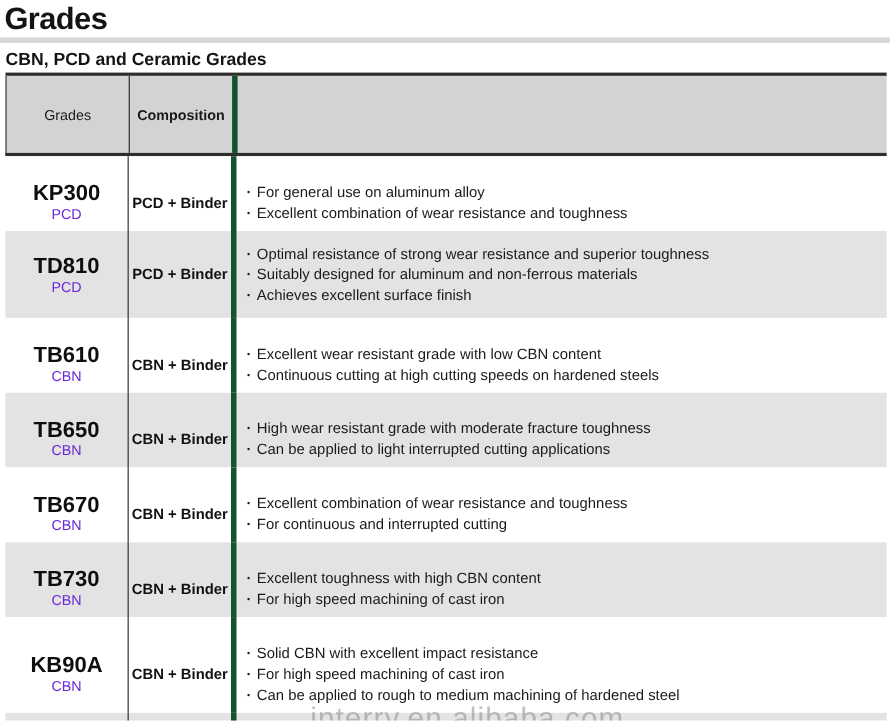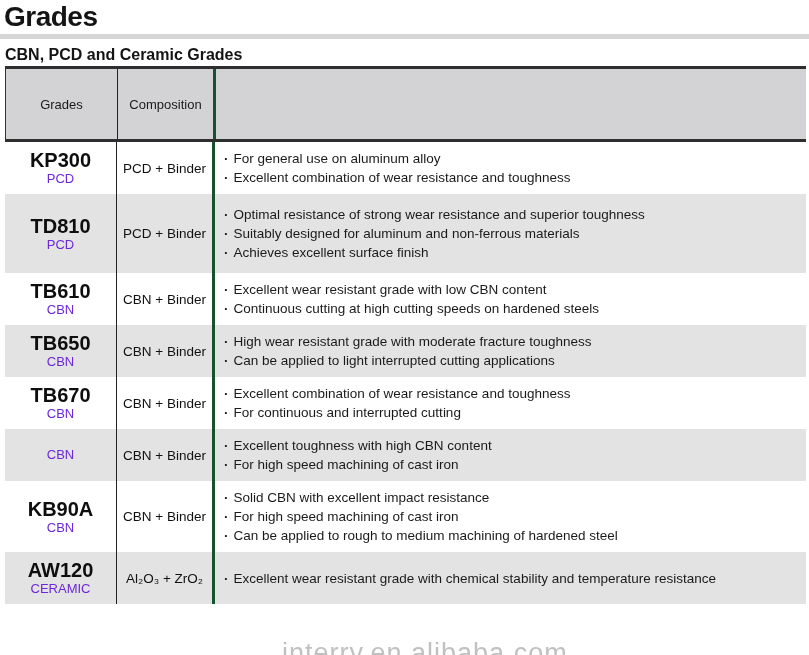--- a/index.html
+++ b/index.html
@@ -47,41 +47,41 @@
     border-top: 3px solid #2e2e2e;
   }
   .tr { display: flex; align-items: stretch; }
   .td {
     box-sizing: border-box;
     display: flex;
     flex-direction: column;
     justify-content: center;
   }
   .col-grade { width: 112px; border-right: 1px solid #222; text-align: center; }
-  .col-comp  { width: 98px;  border-right: 3px solid #14532d; text-align: center; font-size: 13.5px; }
+  .col-comp  { width: 98px;  border-right: 5px solid #14532d; text-align: center; font-size: 13.5px; font-weight: bold; }
   .col-chars { flex: 1; padding: 8px 6px 8px 6px; }
 
   .thead {
     background: #d3d3d5;
     height: 70px;
     border-bottom: 3px solid #2e2e2e;
     border-left: 1px solid #333;
   }
   .thead .td {
     font-size: 13px;
     color: #1a1a1a;
     text-align: center;
     justify-content: center;
     padding: 0;
   }
   .thead .col-chars { align-items: center; }
 
   .row { background: #ffffff; }
   .row.alt { background: #e3e3e4; }
-  .row .td { padding-top: 7px; padding-bottom: 7px; }
+  .row .td { padding-top: 23px; padding-bottom: 7px; }
   .row.tall .td { padding-top: 11px; padding-bottom: 11px; }
 
   .grade-name {
     font-size: 20px;
     font-weight: bold;
     line-height: 22px;
     color: #0e0e0e;
   }
   .grade-type {
     font-size: 13px;
@@ -181,20 +181,21 @@
       </div>
       <div class="td col-comp">CBN + Binder</div>
       <div class="td col-chars">
         <div class="bullet-line">Excellent combination of wear resistance and toughness</div>
         <div class="bullet-line">For continuous and interrupted cutting</div>
       </div>
     </div>
 
     <div class="tr row alt">
       <div class="td col-grade">
+        <div class="grade-name">TB730</div>
         <div class="grade-type">CBN</div>
       </div>
       <div class="td col-comp">CBN + Binder</div>
       <div class="td col-chars">
         <div class="bullet-line">Excellent toughness with high CBN content</div>
         <div class="bullet-line">For high speed machining of cast iron</div>
       </div>
     </div>
 
     <div class="tr row">

